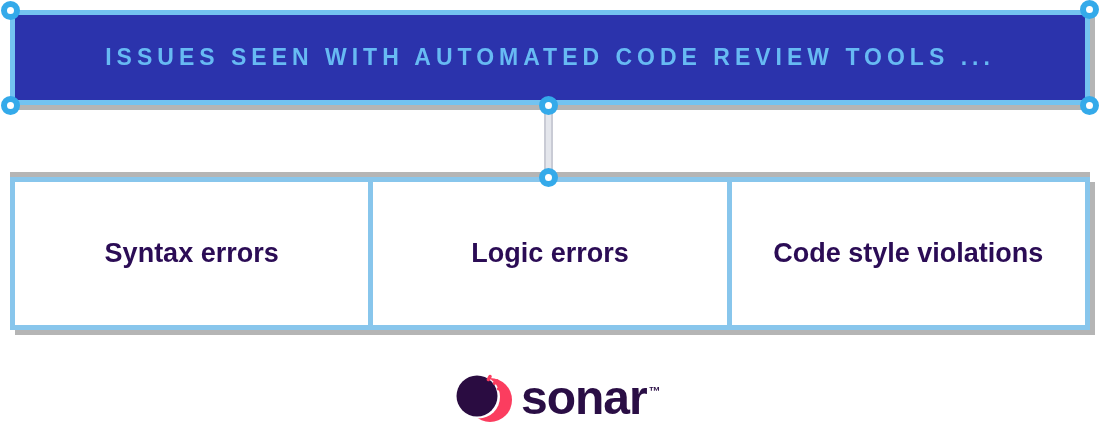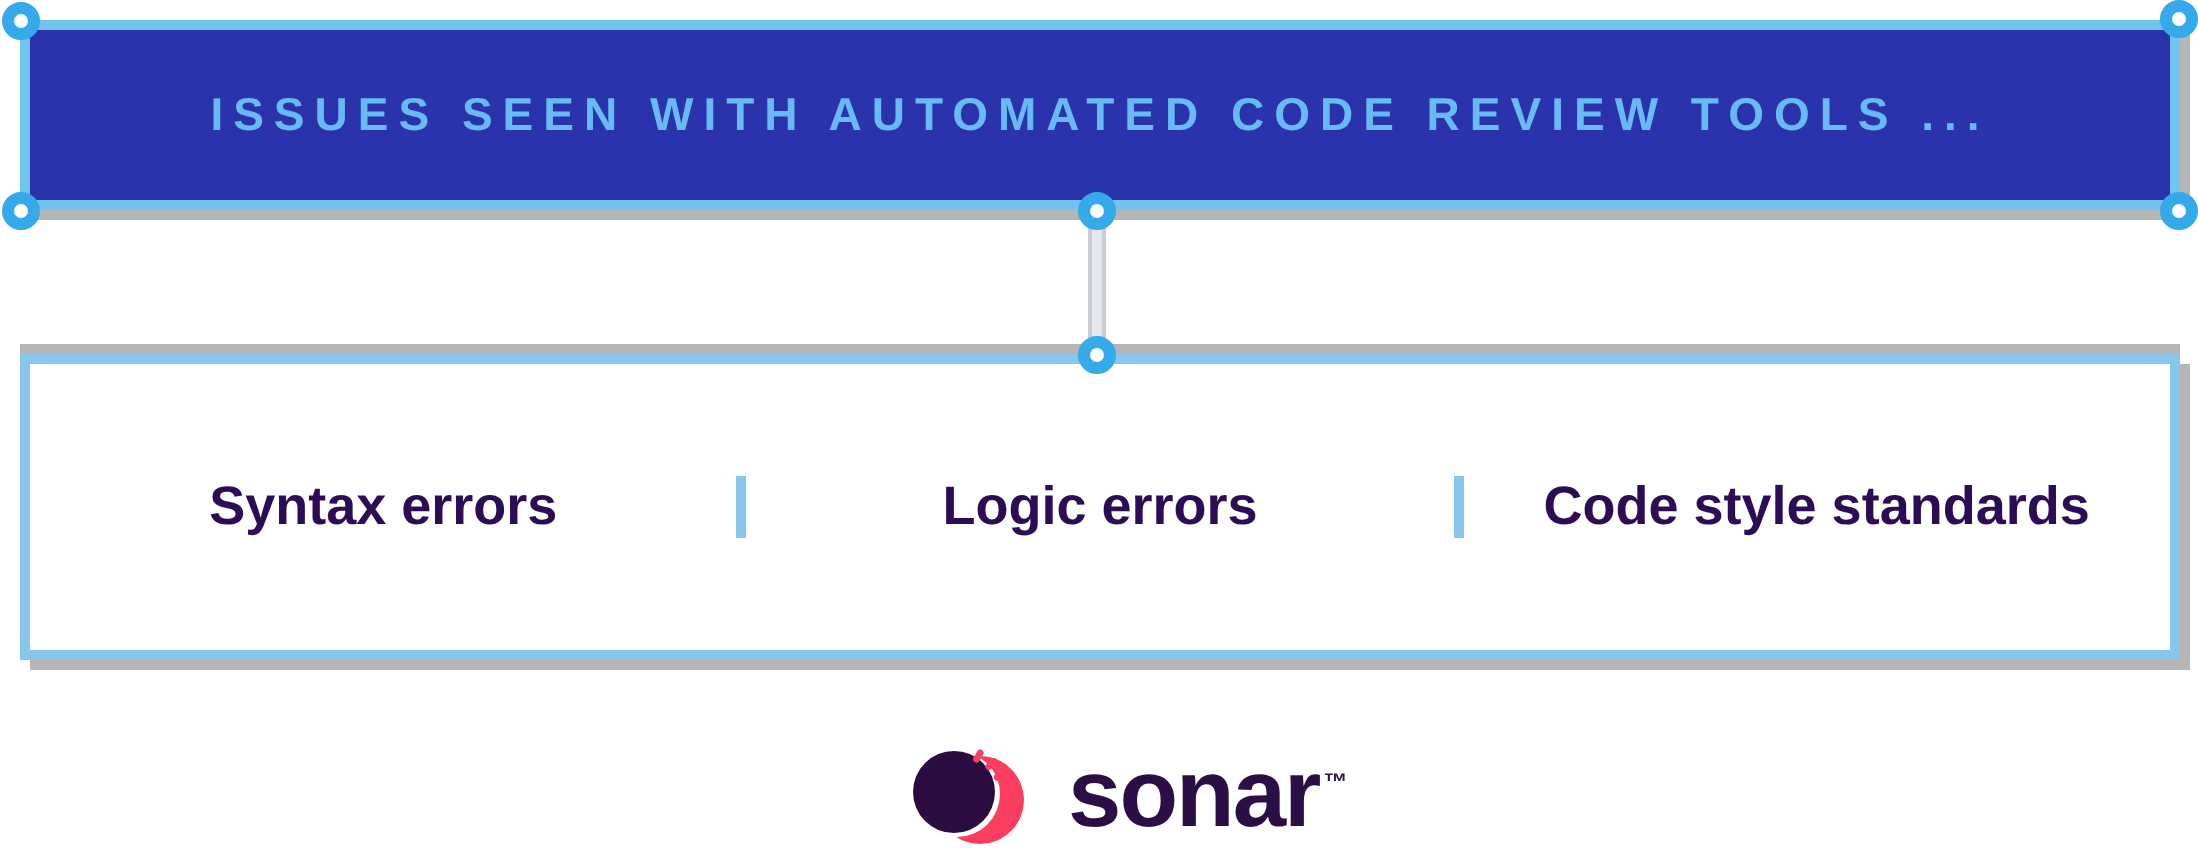--- a/index.html
+++ b/index.html
@@ -54,42 +54,42 @@
 
   
   .grid{
     position:absolute;left:10px;top:177px;width:1080px;height:153px;
     box-sizing:border-box;
     border:5px solid var(--grid-border,#88c6ec);
     background:var(--page-bg,#ffffff);
     box-shadow:5px 5px 0 var(--shadow,#b5b5b5), 0 -5px 0 var(--shadow,#b5b5b5);
     display:flex;flex-direction:column;
   }
-  .row{display:flex;flex:1;align-items:center;}
+  .row{display:flex;flex:1;}
   .row + .row{border-top:5px solid var(--grid-border,#88c6ec);}
   .cell{
     flex:1;display:flex;align-items:center;justify-content:center;
     background:var(--page-bg,#ffffff);
   }
   .cell + .cell{border-left:5px solid var(--grid-border,#88c6ec);}
   .cell span{
     color:var(--label-text,#2b0c55);
     font-size:27px;font-weight:700;white-space:nowrap;
   }
 
   
   .logo{
     position:absolute;left:452px;top:372px;height:52px;
     display:flex;align-items:center;
   }
   .logo svg{display:block;}
   .wordmark{
     color:var(--wordmark-text,#2a0e45);
     font-size:48px;font-weight:700;letter-spacing:-1px;
-    line-height:1;margin-left:18px;
+    line-height:1;margin-left:5px;
   }
   .tm{
     color:var(--wordmark-text,#2a0e45);
     font-size:12px;font-weight:700;
     align-self:flex-start;margin-top:12px;margin-left:2px;
   }
 </style>
 </head>
 <body>
 
@@ -110,21 +110,21 @@
 
   <div class="grid">
     <div class="row">
       <div class="cell">
         <span>Syntax errors</span>
       </div>
       <div class="cell">
         <span>Logic errors</span>
       </div>
       <div class="cell">
-        <span>Code style standards</span>
+        <span>Code style violations</span>
       </div>
     </div>
   </div>
 
   <div class="logo">
     <svg width="64" height="52" viewBox="0 0 64 52">
       <circle cx="38" cy="28" r="22" fill="var(--logo-pink,#fb3d5f)"></circle>
       <circle cx="26.5" cy="25" r="21.5" fill="#ffffff"></circle>
       <circle cx="25" cy="24" r="20.5" fill="var(--logo-purple,#2a0c41)"></circle>
       <rect x="35.5" y="2.5" width="3.4" height="7" rx="1.7" fill="var(--logo-pink,#fb3d5f)" transform="rotate(30 37.2 6)"></rect>

